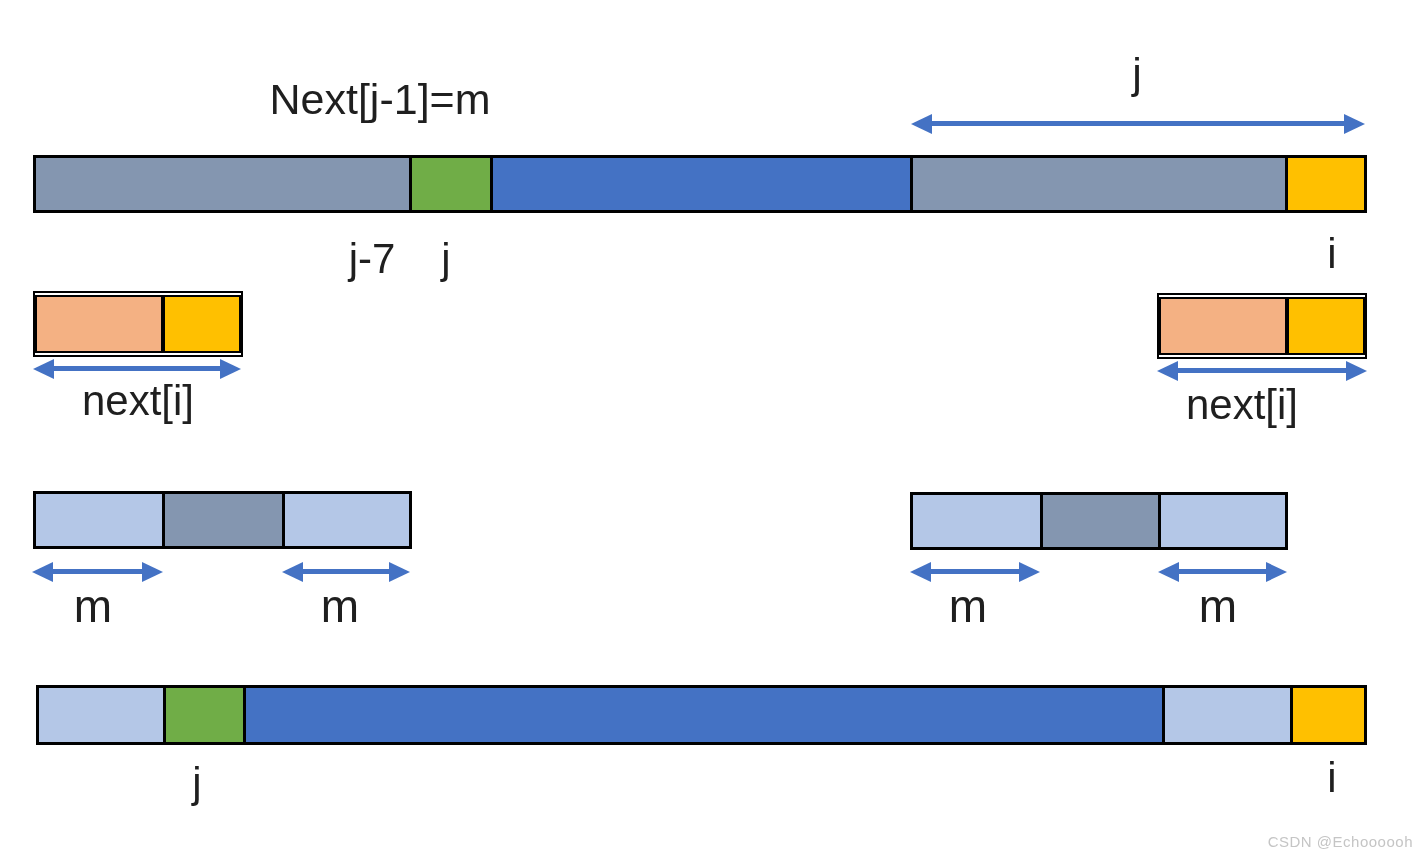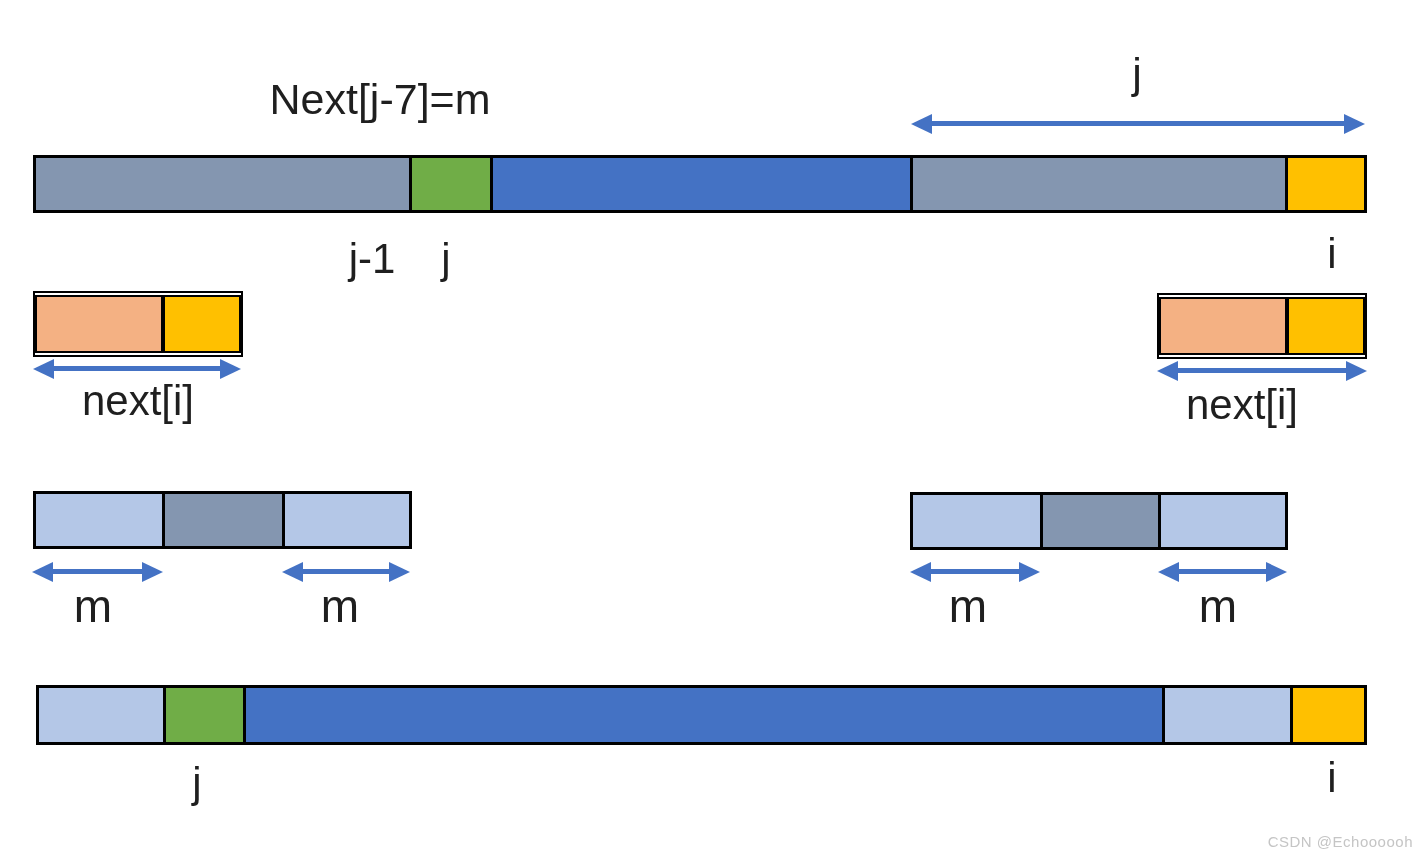--- a/index.html
+++ b/index.html
@@ -84,35 +84,35 @@
     font-weight:400;
     color:#c5c5c5;
     letter-spacing:0.5px;
   }
 </style>
 </head>
 <body>
 
 <div class="stage">
 
-  <div class="lbl lbl-lg" style="left:250px;top:78px;width:260px;">Next[j-7]=m</div>
+  <div class="lbl lbl-lg" style="left:250px;top:78px;width:260px;">Next[j-1]=m</div>
 
   <div class="lbl lbl-lg" style="left:1117px;top:52px;width:40px;">j</div>
 
   <div class="harrow" style="left:930px;top:121px;width:416px;"></div>
 
   <div class="bar" style="left:33px;top:155px;width:1334px;height:58px;">
     <div class="seg c-slate" style="width:373px;"></div>
     <div class="seg c-green" style="width:81px;"></div>
     <div class="seg c-blue" style="width:420px;"></div>
     <div class="seg c-slate" style="width:375px;"></div>
     <div class="seg c-yellow" style="width:79px;"></div>
   </div>
 
-  <div class="lbl lbl-md" style="left:342px;top:238px;width:60px;">j-1</div>
+  <div class="lbl lbl-md" style="left:342px;top:238px;width:60px;">j-7</div>
   <div class="lbl lbl-md" style="left:426px;top:238px;width:40px;">j</div>
   <div class="lbl lbl-md" style="left:1312px;top:233px;width:40px;">i</div>
 
   <div class="dbar" style="left:33px;top:291px;width:210px;height:66px;">
     <div class="seg c-peach" style="width:128px;"></div>
     <div class="seg c-yellow" style="width:78px;"></div>
   </div>
   <div class="harrow" style="left:52px;top:366px;width:170px;"></div>
   <div class="lbl lbl-next" style="left:68px;top:380px;width:140px;">next[i]</div>
 

